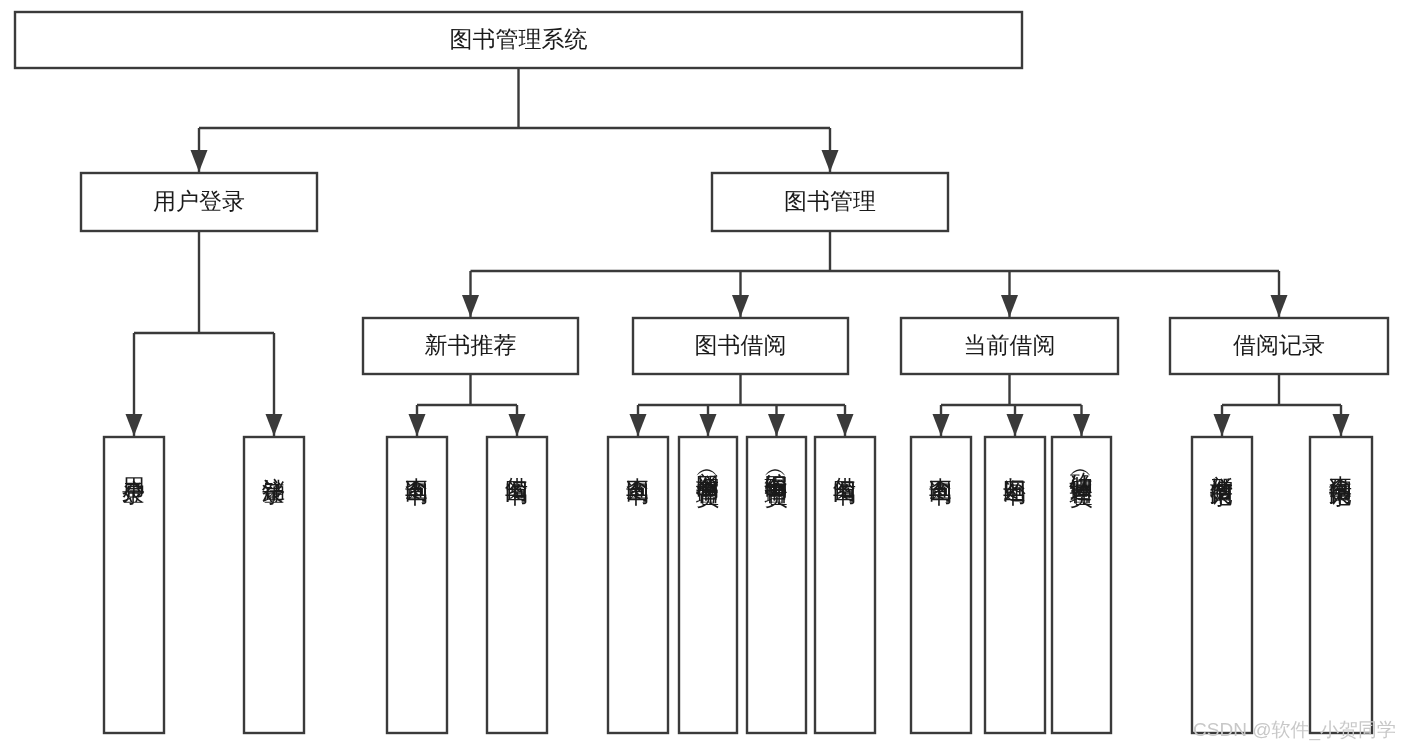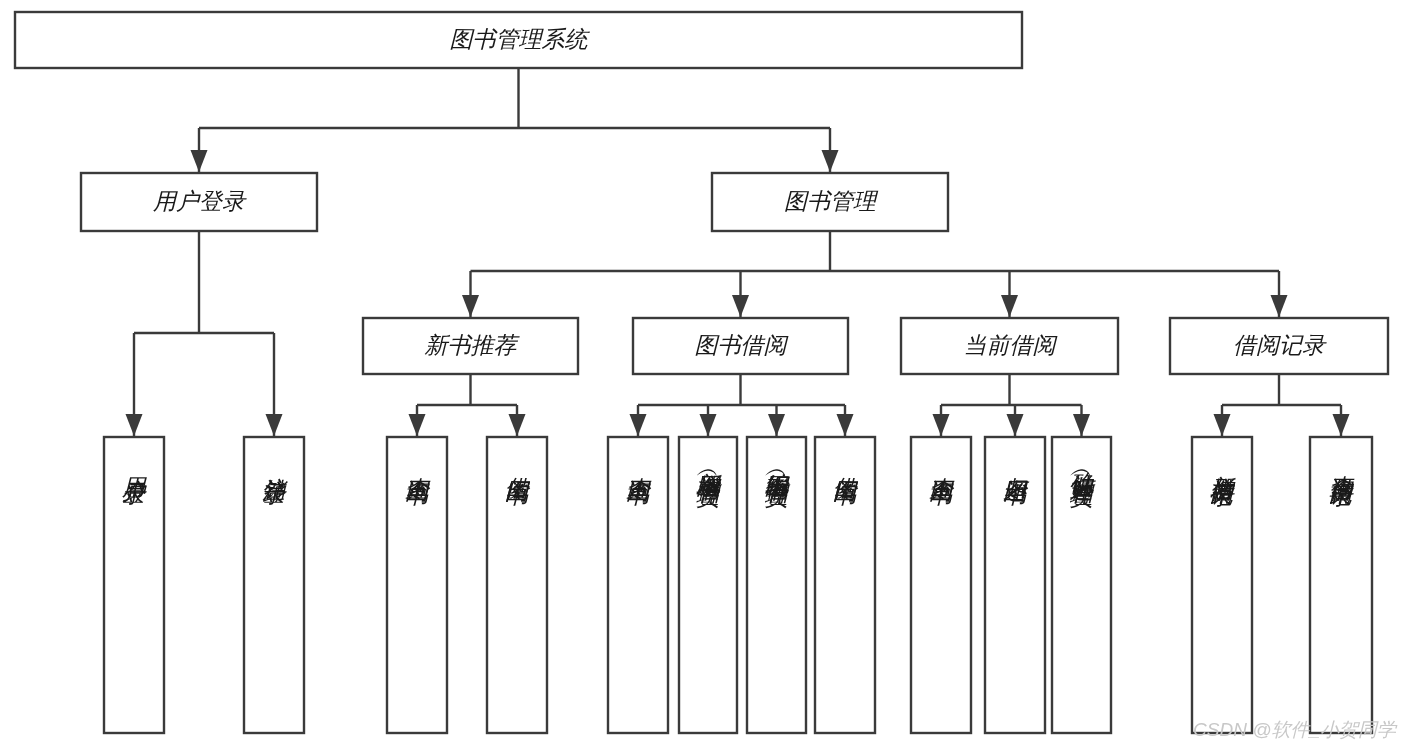--- a/index.html
+++ b/index.html
@@ -9,21 +9,20 @@
   }
   body {
     font-family: "Liberation Sans", "DejaVu Sans", sans-serif;
   }
   #diagram-root {
     position: relative;
     width: 1405px;
     height: 747px;
     background: #ffffff;
     overflow: hidden;
-    font-style: italic;
   }
   svg#flowchart {
     position: absolute;
     left: 0;
     top: 0;
     width: 1405px;
     height: 747px;
     display: block;
   }
   .node-box {

